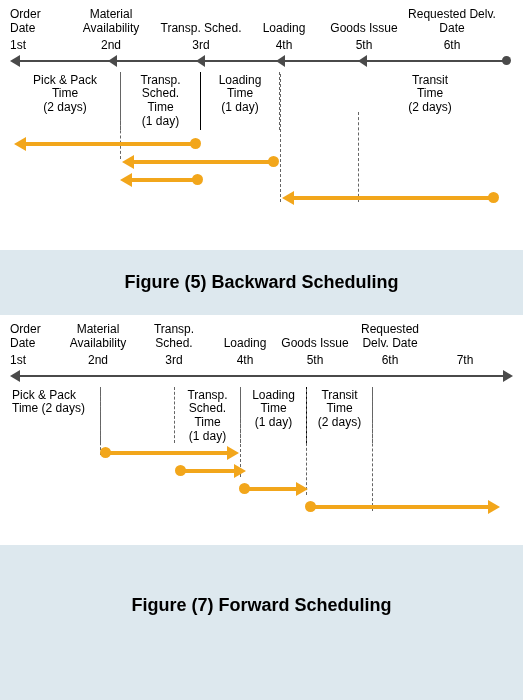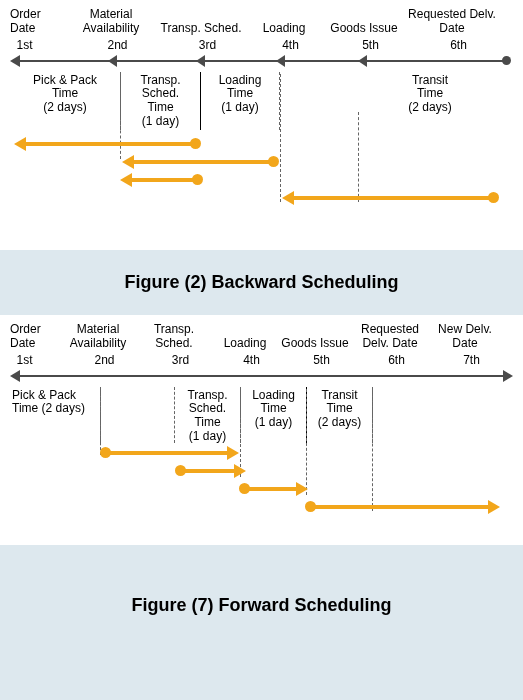--- a/index.html
+++ b/index.html
@@ -29,21 +29,20 @@
   }
   .header-cell {
     text-align: center;
     line-height: 1.15;
     font-size: 12px;
   }
   .ord-row {
     display: flex;
     align-items: flex-end;
     margin-top: 2px;
-    justify-content: center;
   }
   .ord-cell { text-align: center; font-size: 12px; }
   .timeline {
     position: relative;
     height: 14px;
     margin-top: 2px;
   }
   .timeline-line {
     position: absolute;
     top: 6px;
@@ -188,31 +187,30 @@
       <div class="head-l"></div>
       <div class="ball" style="right:-5px"></div>
     </div>
     <div class="harrow" style="left:282px;width:202px;top:64px">
       <div class="head-l"></div>
       <div class="ball" style="right:-5px"></div>
     </div>
   </div>
 </div>
 
-<div class="caption-band">Figure (2) Backward Scheduling</div>
+<div class="caption-band">Figure (5) Backward Scheduling</div>
 
 <div class="panel" style="height:230px;">
   <div class="header-row">
     <div class="header-cell" style="width:48px;text-align:left">Order Date</div>
     <div class="header-cell" style="width:80px">Material Availability</div>
     <div class="header-cell" style="width:72px">Transp. Sched.</div>
     <div class="header-cell" style="width:70px">Loading</div>
     <div class="header-cell" style="width:70px">Goods Issue</div>
     <div class="header-cell" style="width:80px">Requested Delv. Date</div>
-    <div class="header-cell" style="width:70px">New Delv. Date</div>
   </div>
   <div class="ord-row">
     <div class="ord-cell" style="width:48px;text-align:left">1st</div>
     <div class="ord-cell" style="width:80px">2nd</div>
     <div class="ord-cell" style="width:72px">3rd</div>
     <div class="ord-cell" style="width:70px">4th</div>
     <div class="ord-cell" style="width:70px">5th</div>
     <div class="ord-cell" style="width:80px">6th</div>
     <div class="ord-cell" style="width:70px">7th</div>
   </div>

